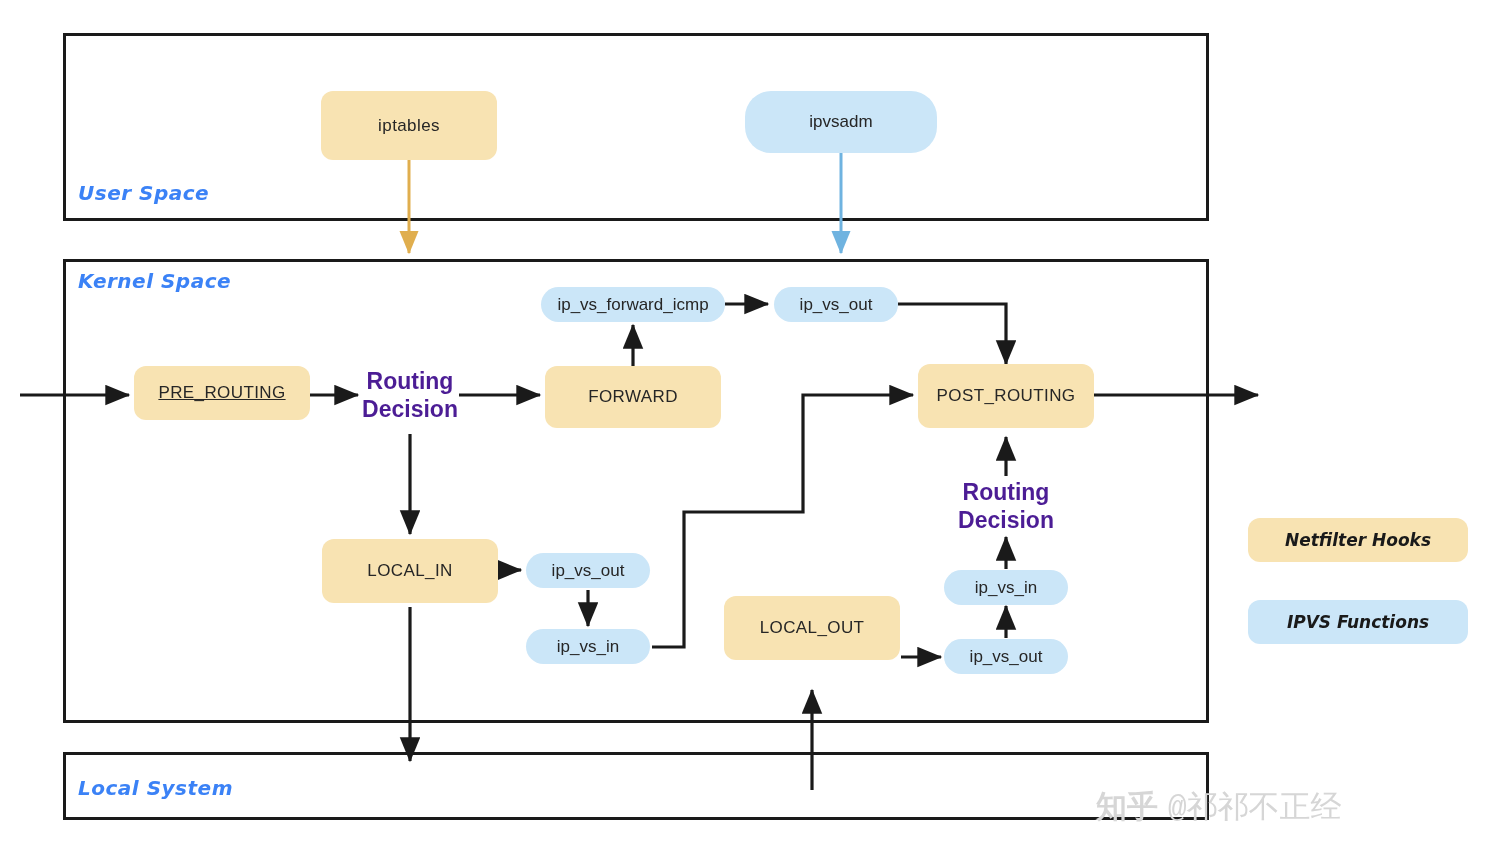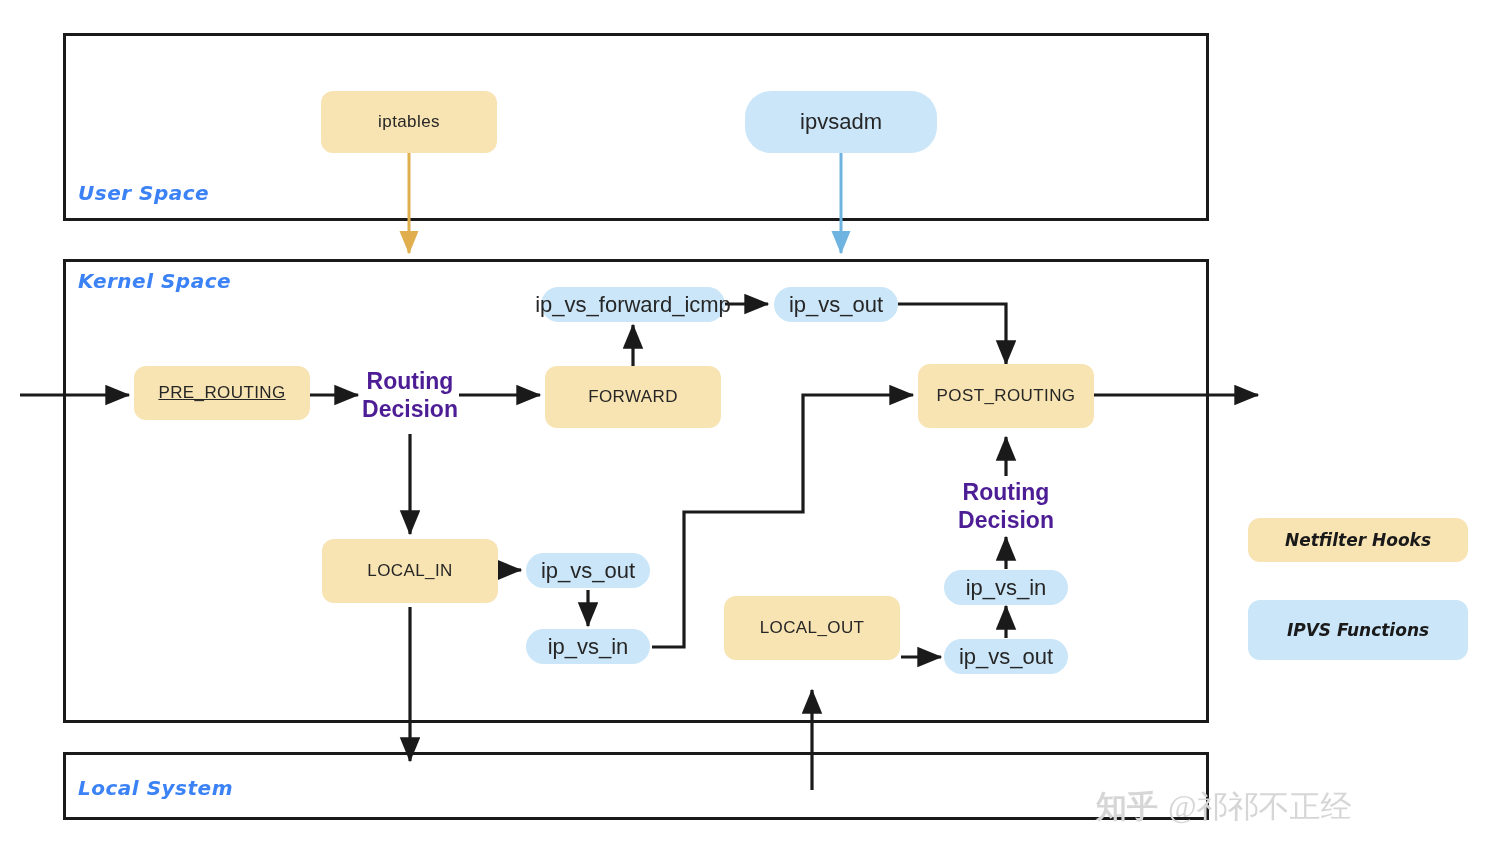--- a/index.html
+++ b/index.html
@@ -51,21 +51,21 @@
   }
   .node.hook {
     background: #F8E3B2;
     border-radius: 12px;
     font-size: 17px;
     letter-spacing: 0.4px;
   }
   .node.ipvs {
     background: #CBE6F8;
     border-radius: 26px;
-    font-size: 22px;
+    font-size: 17px;
   }
   .node.legend-chip {
     border-radius: 12px;
     font-family: "DejaVu Sans", sans-serif;
     font-style: italic;
     font-weight: 700;
     font-size: 17px;
     color: #1a1a1a;
   }
   .node.legend-chip.hook-chip { background: #F8E3B2; }
@@ -79,21 +79,21 @@
     white-space: pre-line;
     font-weight: bold;
   }
   .watermark {
     position: absolute;
     display: flex;
     align-items: center;
     gap: 10px;
     color: #d6d6d6;
     font-size: 31px;
-    font-family: Liberation Serif, serif;
+    font-family: Liberation Mono, monospace;
     user-select: none;
     justify-content: space-between;
   }
   .watermark .wm-logo { font-weight: 700; }
   .watermark .wm-user { font-weight: 400; }
 </style>
 </head>
 <body>
 
 <div id="canvas">
@@ -158,21 +158,21 @@
 
     <g stroke="#E0AE4E" stroke-width="3" fill="none">
       <path d="M409,153 L409,253" marker-end="url(#arrowOrange)"></path>
     </g>
 
     <g stroke="#6FB3E0" stroke-width="3" fill="none">
       <path d="M841,153 L841,253" marker-end="url(#arrowBlue)"></path>
     </g>
   </svg>
 
-  <div class="node hook" style="left:321px; top:91px; width:176px; height:62px;">iptables</div>
+  <div class="node hook" style="left:321px; top:91px; width:176px; height:69px;">iptables</div>
   <div class="node ipvs" style="left:745px; top:91px; width:192px; height:62px;">ipvsadm</div>
 
   <div class="node hook" style="left:134px; top:366px; width:176px; height:54px;text-decoration:underline;">PRE_ROUTING</div>
   <div class="node hook" style="left:545px; top:366px; width:176px; height:62px;">FORWARD</div>
   <div class="node hook" style="left:322px; top:539px; width:176px; height:64px;">LOCAL_IN</div>
   <div class="node hook" style="left:918px; top:364px; width:176px; height:64px;">POST_ROUTING</div>
   <div class="node hook" style="left:724px; top:596px; width:176px; height:64px;">LOCAL_OUT</div>
 
   <div class="node ipvs" style="left:541px; top:287px; width:184px; height:35px;">ip_vs_forward_icmp</div>
   <div class="node ipvs" style="left:774px; top:287px; width:124px; height:35px;">ip_vs_out</div>
@@ -180,20 +180,20 @@
   <div class="node ipvs" style="left:526px; top:629px; width:124px; height:35px;">ip_vs_in</div>
   <div class="node ipvs" style="left:944px; top:570px; width:124px; height:35px;">ip_vs_in</div>
   <div class="node ipvs" style="left:944px; top:639px; width:124px; height:35px;">ip_vs_out</div>
 
   <div class="plain-label" style="left:348px; top:367px; width:124px;">Routing
 Decision</div>
   <div class="plain-label" style="left:944px; top:478px; width:124px;">Routing
 Decision</div>
 
   <div class="node legend-chip hook-chip" style="left:1248px; top:518px; width:220px; height:44px;text-align:right;">Netfilter Hooks</div>
-  <div class="node legend-chip ipvs-chip" style="left:1248px; top:600px; width:220px; height:60px;">IPVS Functions</div>
+  <div class="node legend-chip ipvs-chip" style="left:1248px; top:600px; width:220px; height:44px;">IPVS Functions</div>
 
   <div class="watermark" style="left:1096px; top:786px;">
     <span class="wm-logo">知乎</span>
     <span class="wm-user">@祁祁不正经</span>
   </div>
 
 </div>
 
 </body></html>

